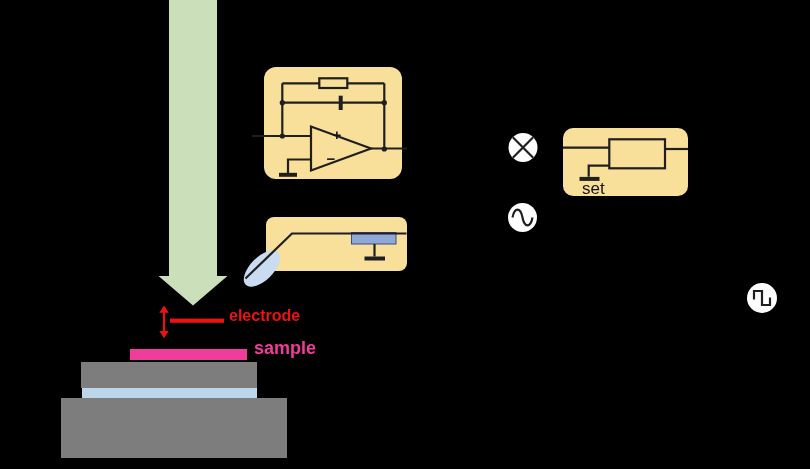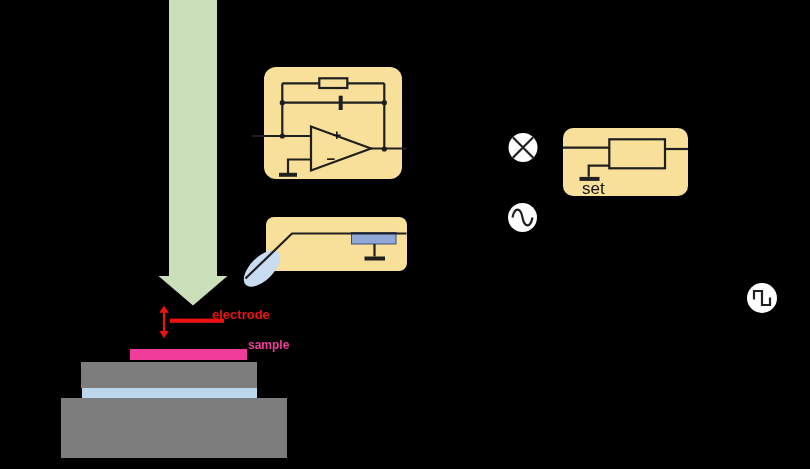--- a/index.html
+++ b/index.html
@@ -29,22 +29,22 @@
   .wire-thick{stroke:var(--color-wire,#1f1f1f);stroke-width:4;fill:none;}
   .node{fill:var(--color-wire,#1f1f1f);}
   .sym-circle{fill:var(--color-white,#fff);stroke:none;}
   .sym-stroke{stroke:var(--color-wire,#1f1f1f);stroke-width:2.2;fill:none;}
   .red-stroke{stroke:var(--color-red,#ee1111);stroke-width:2.2;fill:none;}
   .red-fill{fill:var(--color-red,#ee1111);}
   .svg-label{font-family:"Liberation Sans",sans-serif;fill:#141414;}
   .opamp-sign{font-size:15px;font-weight:bold;text-anchor:middle;}
   .set-label{font-size:17px;}
   .annotation{position:absolute;z-index:3;font-weight:bold;white-space:nowrap;}
-  #electrode-label{left:212px;top:307px;font-size:13px;color:var(--color-red,#ee1111);}
-  #sample-label{left:248px;top:338px;font-size:12px;color:var(--color-pink,#f03d9c);}
+  #electrode-label{left:229px;top:307px;font-size:16px;color:var(--color-red,#ee1111);}
+  #sample-label{left:254px;top:338px;font-size:18px;color:var(--color-pink,#f03d9c);}
 </style>
 </head>
 <body>
 
 <div id="canvas">
 
   <div class="panel" id="opamp-box"></div>
   <div class="panel" id="tip-box"></div>
   <div class="panel" id="set-box"></div>
 

